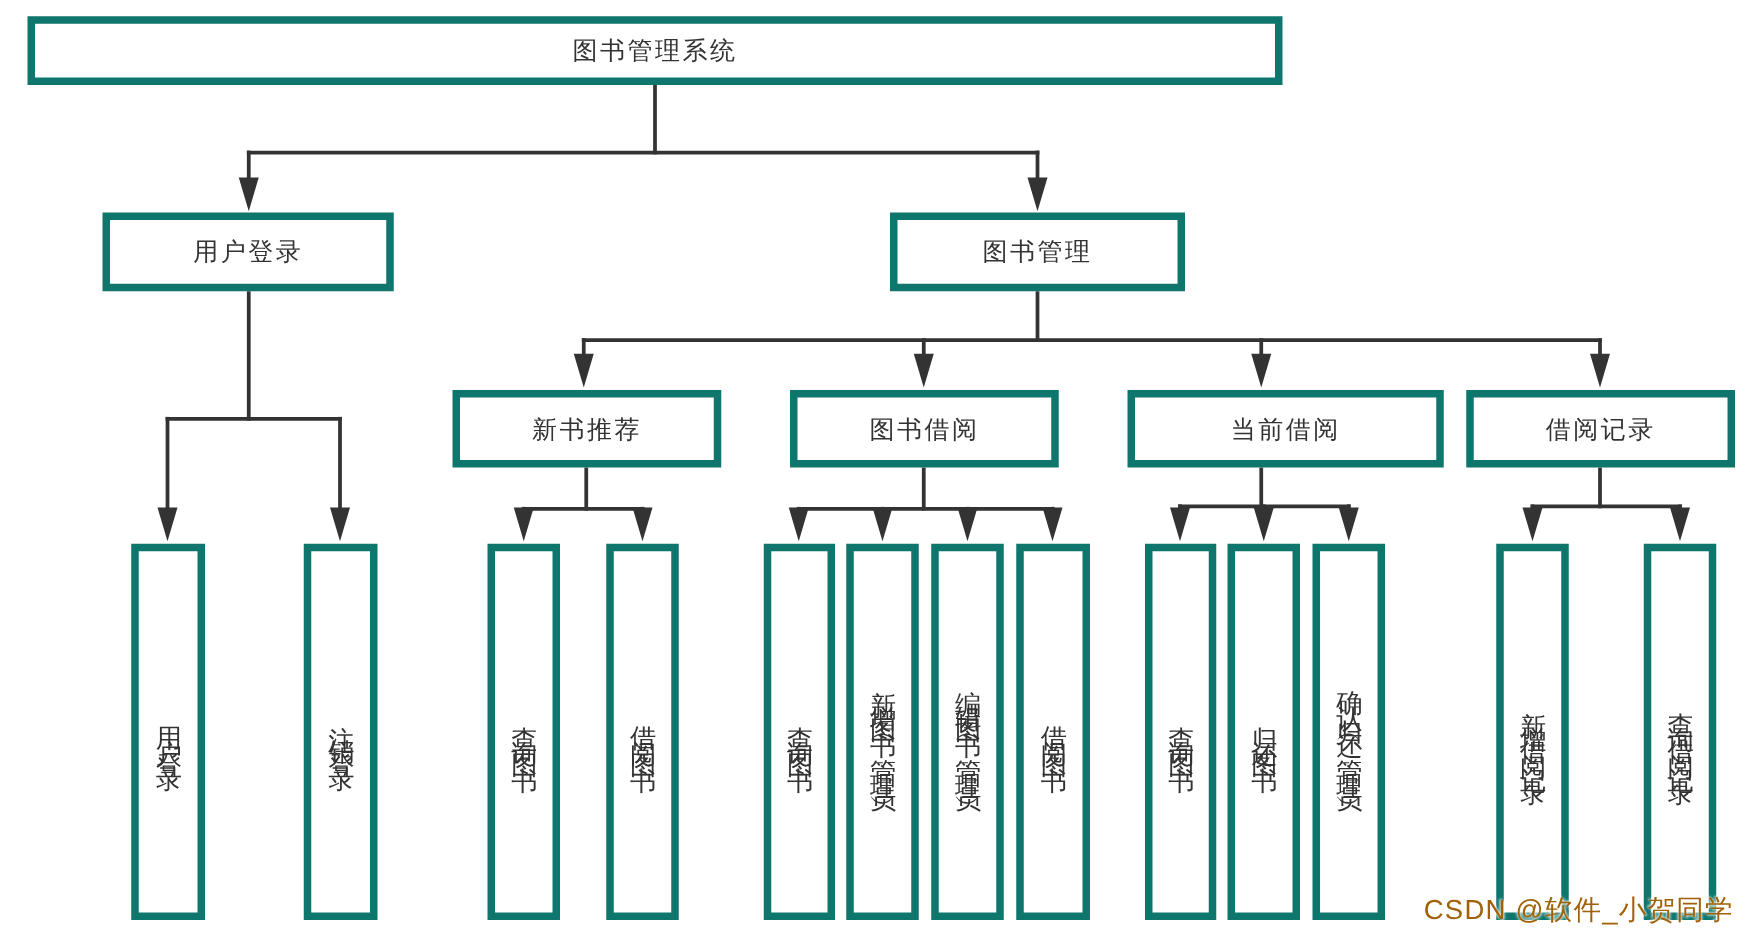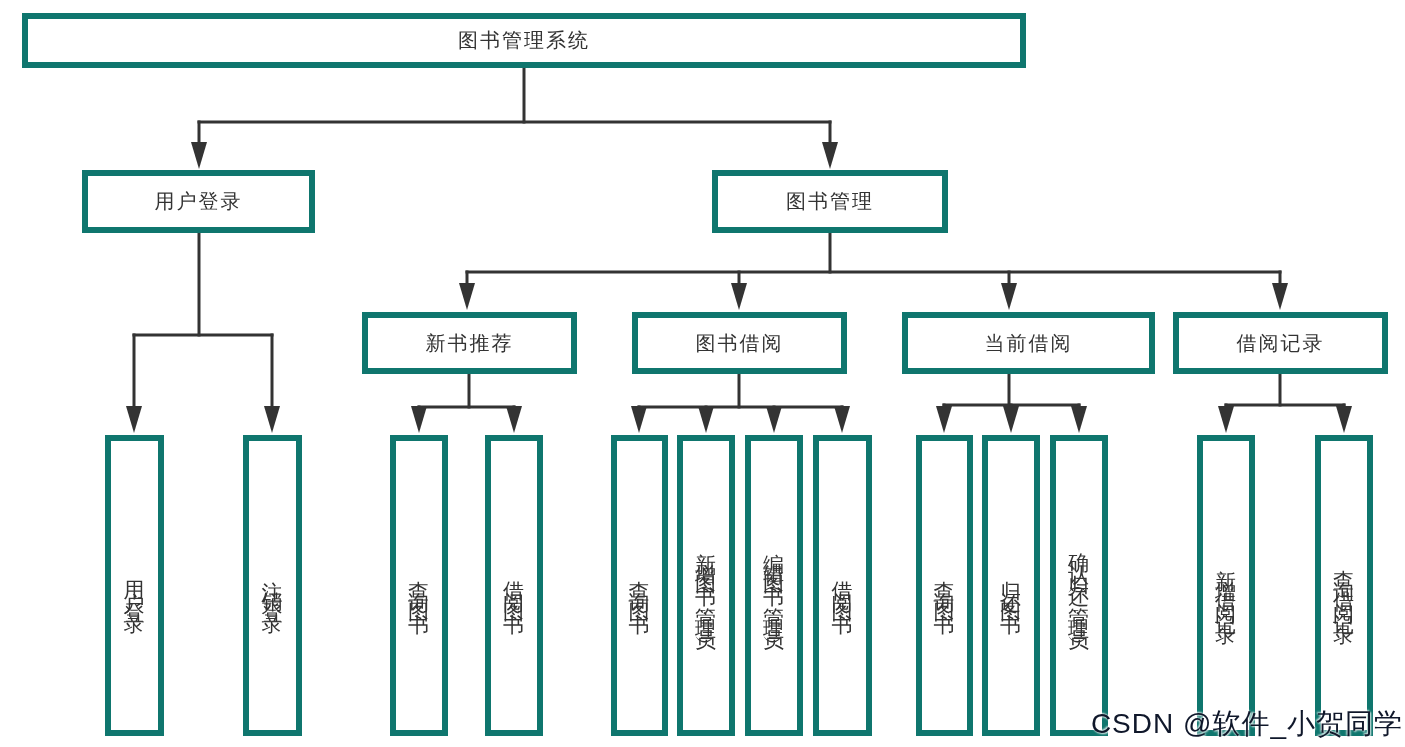--- a/index.html
+++ b/index.html
@@ -13,22 +13,22 @@
     border:6px solid #0f766e; background:#ffffff;
     display:flex; align-items:center; justify-content:center;
     color:#333333;
   }
   .hnode { font-size:20px; letter-spacing:2px; white-space:nowrap; }
   .vnode span {
     writing-mode:vertical-lr; text-orientation:mixed;
     font-size:21px; letter-spacing:11px; line-height:1;
   }
   .watermark {
-    position:absolute; right:2px; bottom:4px;
-    font-size:28px; color:#0f172a; letter-spacing:1px; white-space:nowrap;
+    position:absolute; right:18px; bottom:4px;
+    font-size:22px; color:#a16207; letter-spacing:1px; white-space:nowrap;
     text-shadow:1px 1px 2px rgba(255,255,255,.95), -1px -1px 2px rgba(255,255,255,.95);
   }
 </style>
 </head>
 <body>
 
 <div class="canvas">
 
   <svg class="connectors" viewBox="0 0 1405 747" fill="none" stroke="#333333" stroke-width="3">
 

